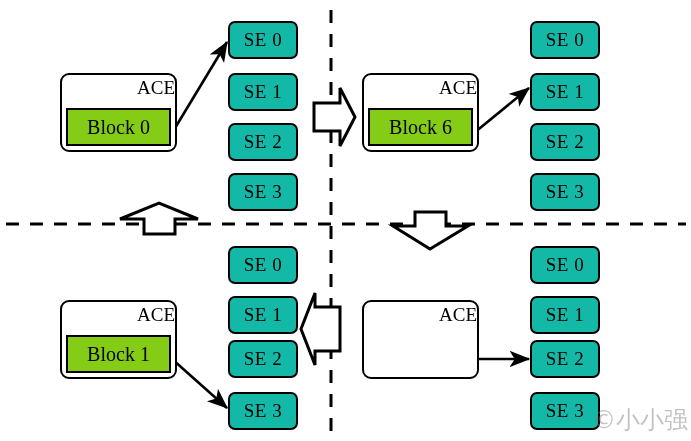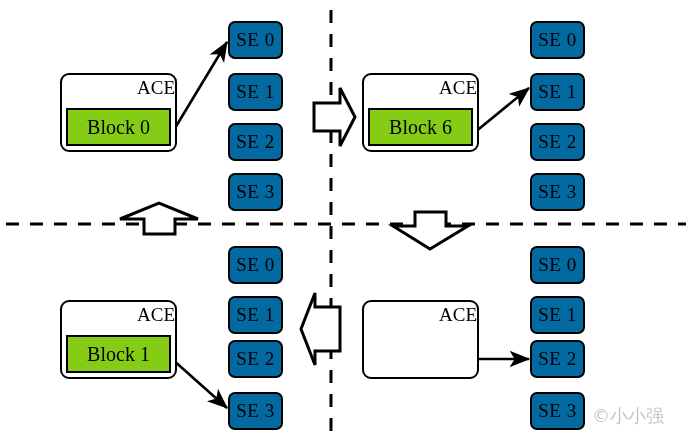--- a/index.html
+++ b/index.html
@@ -17,26 +17,26 @@
   }
   .svg-layer {
     position: absolute;
     left: 0;
     top: 0;
     width: 691px;
     height: 441px;
   }
   .se-box {
     position: absolute;
-    width: 55px;
+    width: 70px;
     height: 38px;
     box-sizing: border-box;
     border: 2.5px solid #000000;
     border-radius: 7px;
-    background: #0369a1;
+    background: #14b8a6;
     display: flex;
     align-items: center;
     justify-content: center;
     font-size: 19px;
     color: #000000;
     letter-spacing: 0.5px;
   }
   .ace-box {
     position: absolute;
     width: 117px;
@@ -66,21 +66,21 @@
     background: #84cc16;
     display: flex;
     align-items: center;
     justify-content: center;
     font-size: 20px;
     color: #000000;
   }
   .watermark {
     position: absolute;
     color: rgba(120,120,120,0.45);
-    font-size: 18px;
+    font-size: 24px;
     font-family: "DejaVu Sans", sans-serif;
     white-space: nowrap;
     pointer-events: none;
   }
 </style>
 </head>
 <body>
 
 <div id="canvas">
 

